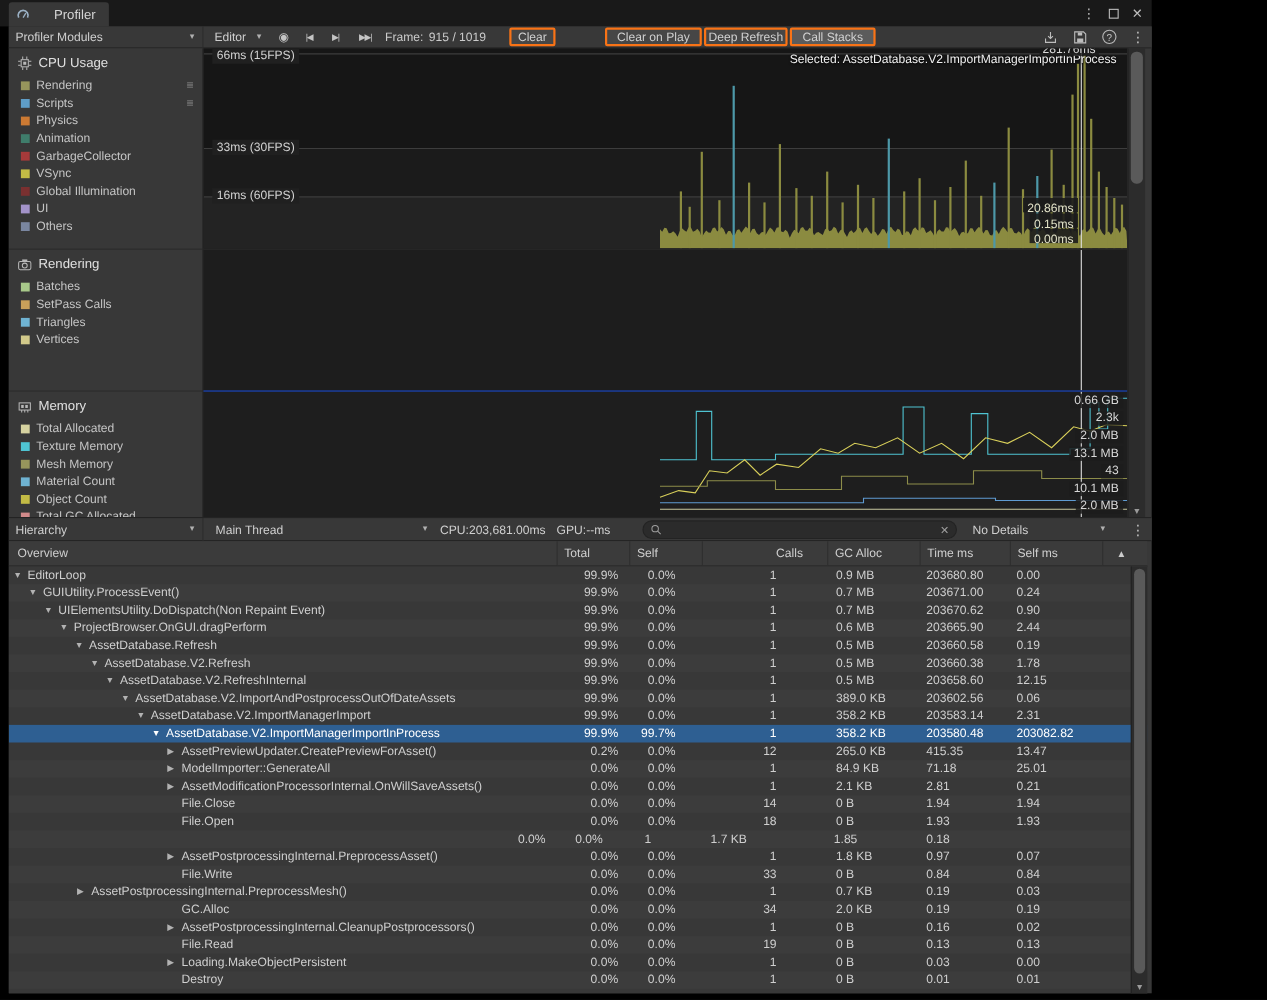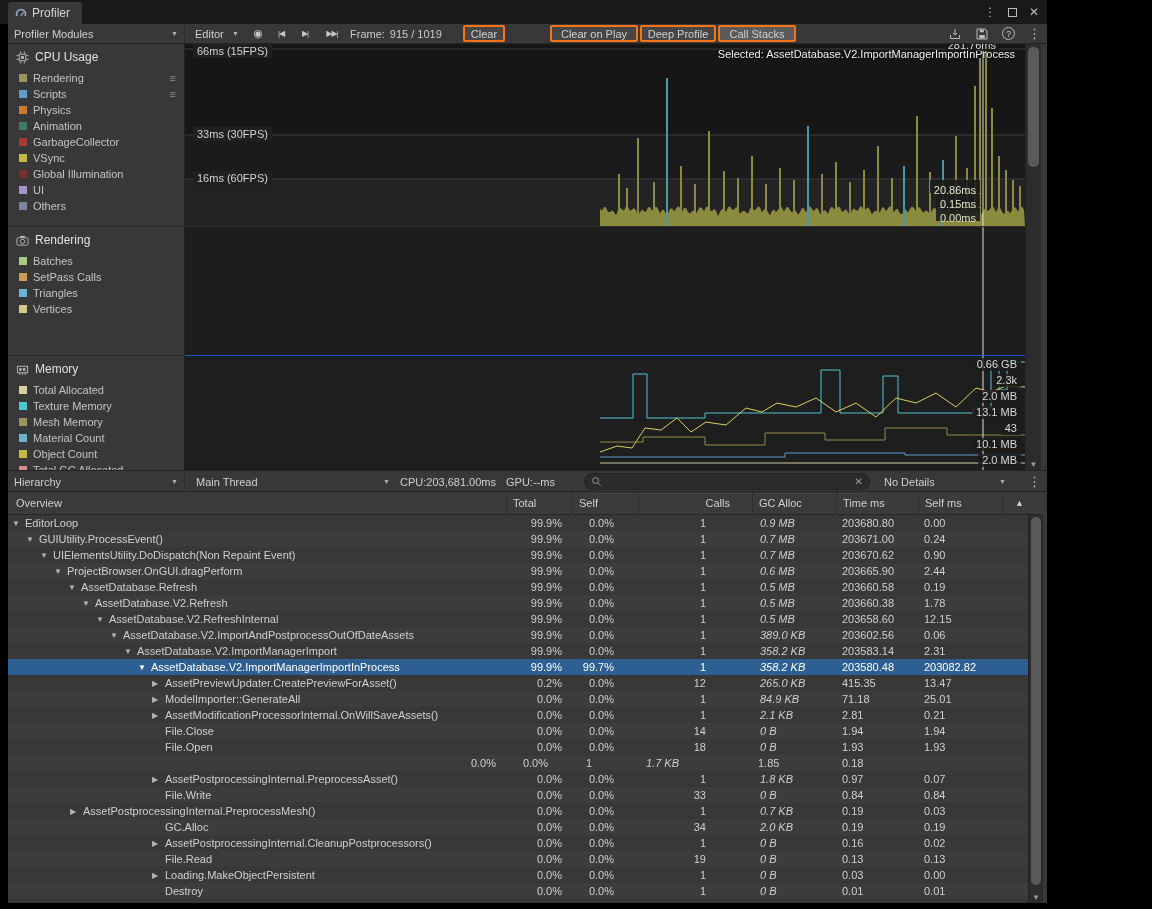--- a/index.html
+++ b/index.html
@@ -4,21 +4,21 @@
 <style>
   * { margin:0; padding:0; box-sizing:border-box; }
   html,body { width:1152px; height:909px; }
   body {
     position:relative; overflow:hidden; background:#000;
     font-family:"Liberation Sans", sans-serif; color:#c8c8c8; font-size:11px;
     -webkit-font-smoothing:antialiased;
   }
   .titlebar { position:absolute; left:0; top:0; width:1047px; height:24px; background:#191919; }
   .tab { position:absolute; left:8px; top:2px; height:22px; background:#383838; border-radius:3px 3px 0 0;
-         display:flex; align-items:center; gap:5px; padding:0 12px 0 7px; font-size:12px; color:#d4d4d4; }
+         display:flex; align-items:center; gap:22px; padding:0 12px 0 7px; font-size:12px; color:#d4d4d4; }
   .win-controls { position:absolute; right:8px; top:0; height:24px; display:flex; align-items:center; gap:12px; color:#bdbdbd; }
   .win-controls .glyph { font-size:12px; line-height:1; cursor:default; }
   .maximize-box { width:9px; height:9px; border:1px solid #bdbdbd; display:inline-block; }
 
   .winbody { position:absolute; left:8px; top:24px; width:1039px; height:879px; background:#383838; }
 
   
   .toolbar { position:absolute; left:0; top:0; width:1039px; height:20px; background:#383838; border-bottom:1px solid #252525; }
   .toolbar > div { position:absolute; top:0; height:19px; display:flex; align-items:center; }
   .dropdown { gap:6px; padding:0 6px; color:#cfcfcf; }
@@ -94,21 +94,21 @@
 
   .tbody { position:absolute; left:0; top:491px; width:1035px; height:388px; overflow:hidden; background:#383838; }
   .trow { height:16px; line-height:16px; color:#cfcfcf; }
   .trow.alt { background:#3c3c3c; }
   .trow.selected { background:#2e5f92; color:#ffffff; }
   .trow.selected .tree-arrow { color:#fff; }
   .cell { overflow:hidden; white-space:nowrap; }
   .c-total { text-align:right; padding-right:10px; }
   .c-self { text-align:right; padding-right:24px; }
   .c-calls { text-align:right; padding-right:46px; }
-  .c-gc { padding-left:8px;font-style:italic; }
+  .c-gc { padding-left:8px; }
   .c-time { padding-left:6px; }
   .c-selfms { padding-left:6px; }
   .tree-arrow { display:inline-block; width:13px; font-size:8px; color:#b2b2b2; vertical-align:1px; }
 </style>
 </head>
 <body>
 
 <div class="titlebar">
   <div class="tab">
     <svg width="12" height="12" viewBox="0 0 12 12">
@@ -138,21 +138,21 @@
     <div class="tool-icon btn-record">◉</div>
     <div class="tool-icon btn-prev">|◀</div>
     <div class="tool-icon btn-next">▶|</div>
     <div class="tool-icon btn-cur">▶▶|</div>
     <div class="frame-counter">
       <span>Frame:</span>
       <span>915 / 1019</span>
     </div>
     <div class="tbtn btn-clear">Clear</div>
     <div class="tbtn btn-cop">Clear on Play</div>
-    <div class="tbtn btn-deep">Deep Profile</div>
+    <div class="tbtn btn-deep">Deep Refresh</div>
     <div class="tbtn btn-calls">Call Stacks</div>
     <div class="right-icons">
       <svg width="14" height="14" viewBox="0 0 14 14">
         <path d="M2.5 8 v3.5 h9 V8" fill="none" stroke="#bdbdbd"></path>
         <line x1="7" y1="2" x2="7" y2="8" stroke="#bdbdbd"></line>
         <path d="M4.8 5.8 L7 8 L9.2 5.8" fill="none" stroke="#bdbdbd"></path>
       </svg>
       <svg width="14" height="14" viewBox="0 0 14 14">
         <path d="M2 2 h8 l2 2 v8 h-10 z" fill="none" stroke="#bdbdbd"></path>
         <rect x="4.2" y="8" width="5.6" height="3.5" fill="#bdbdbd"></rect>

